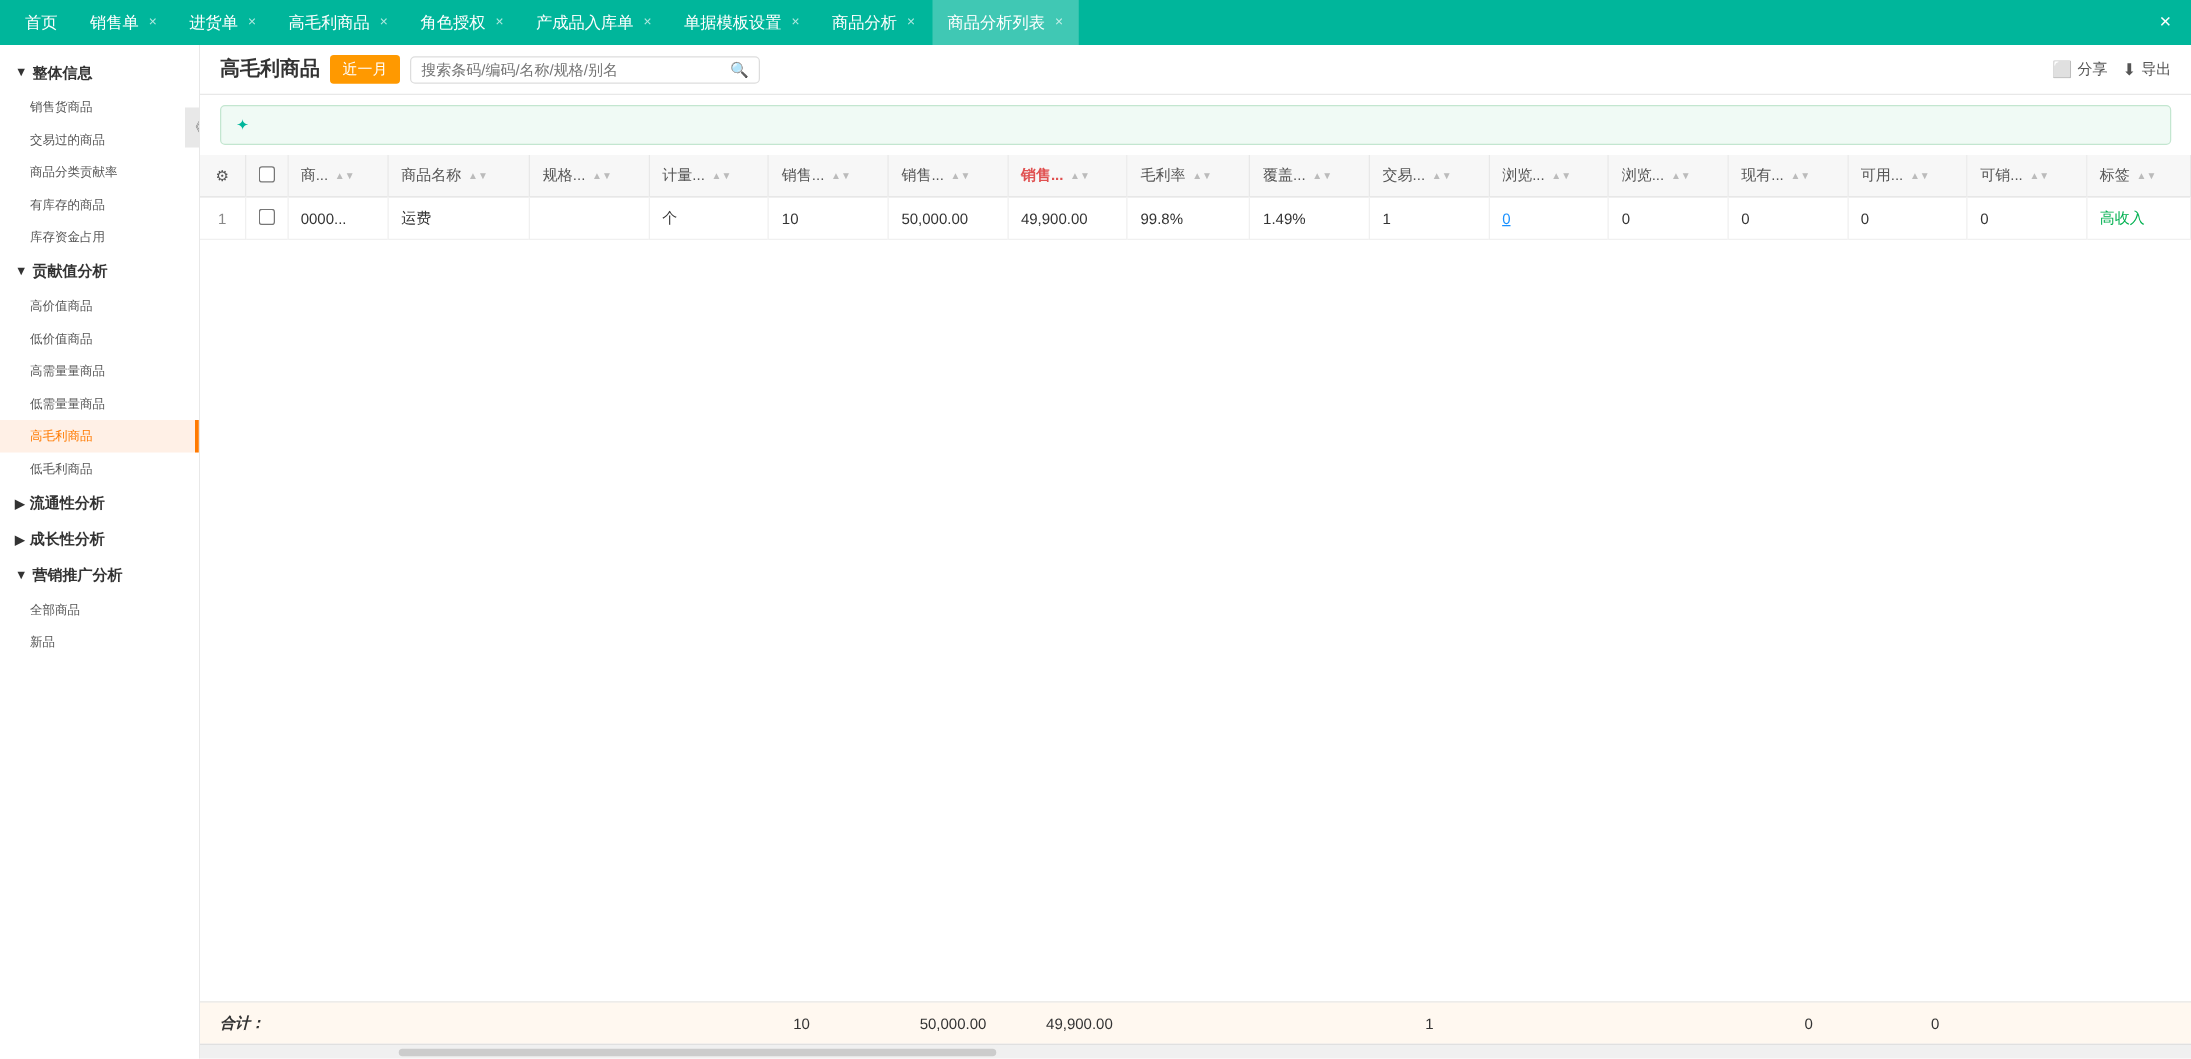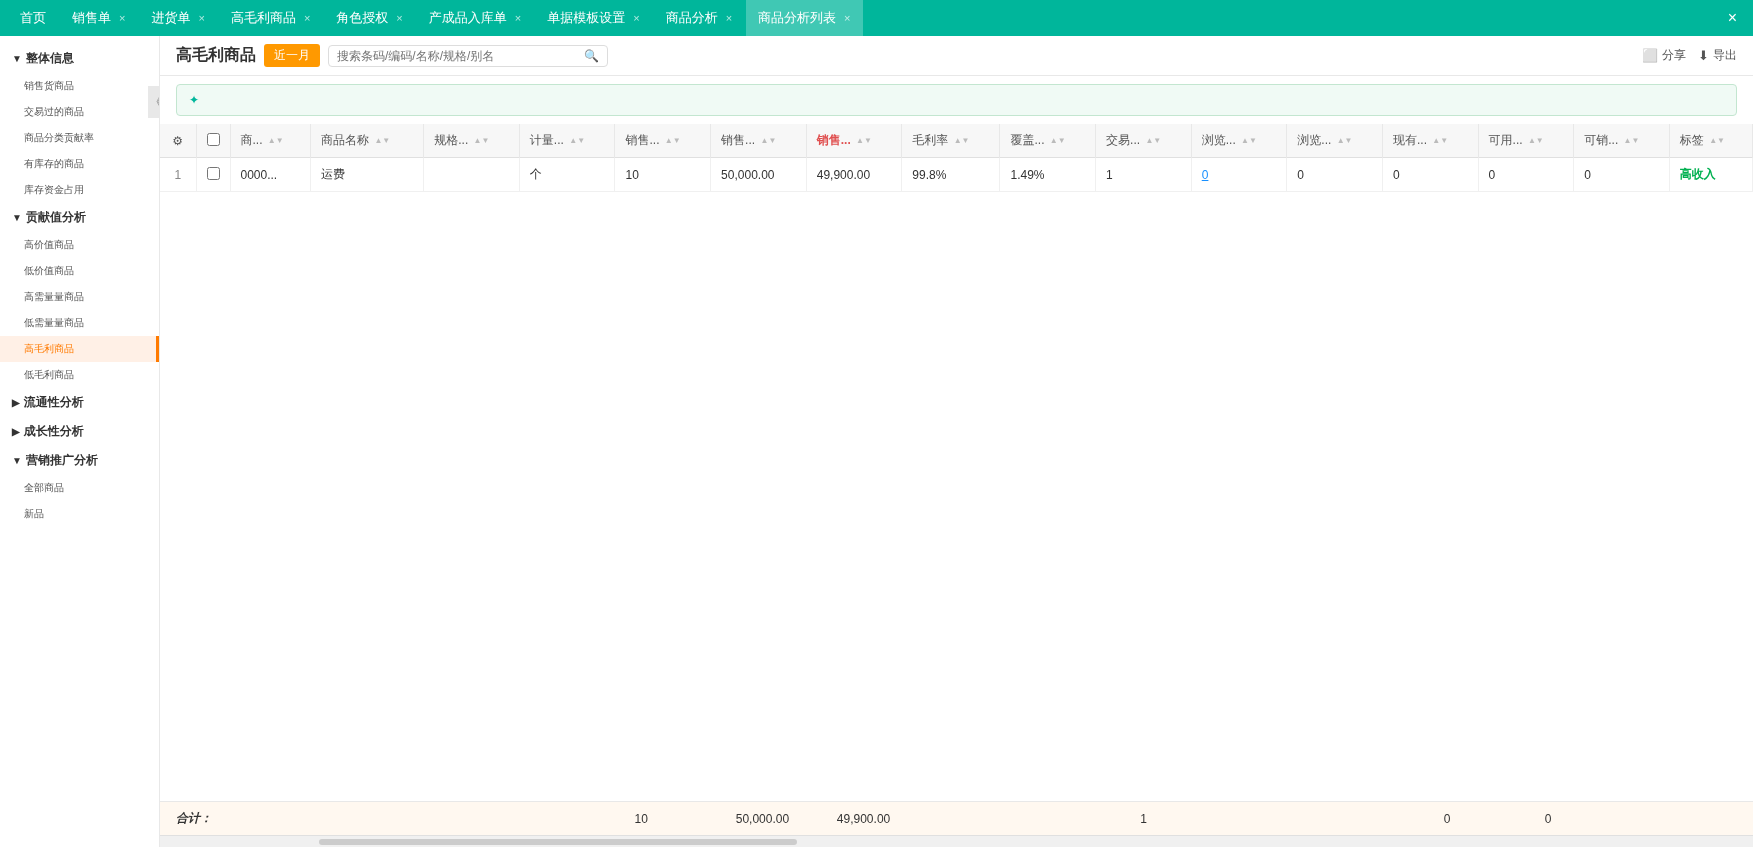--- a/index.html
+++ b/index.html
@@ -217,21 +217,21 @@
       padding: 8px 10px;
       color: #333;
       border-right: 1px solid #f0f0f0;
       white-space: nowrap;
     }
     tbody td:first-child { text-align: center; color: #888; }
     tbody td:nth-child(2) { text-align: center; }
 
     .tag-high-income {
       color: #00b050;
-      font-weight: bold;
+      font-weight: normal;
     }
     .tag-link {
       color: #1890ff;
       text-decoration: underline;
       cursor: pointer;
     }
 
     
     .footer-row {
       display: flex;

